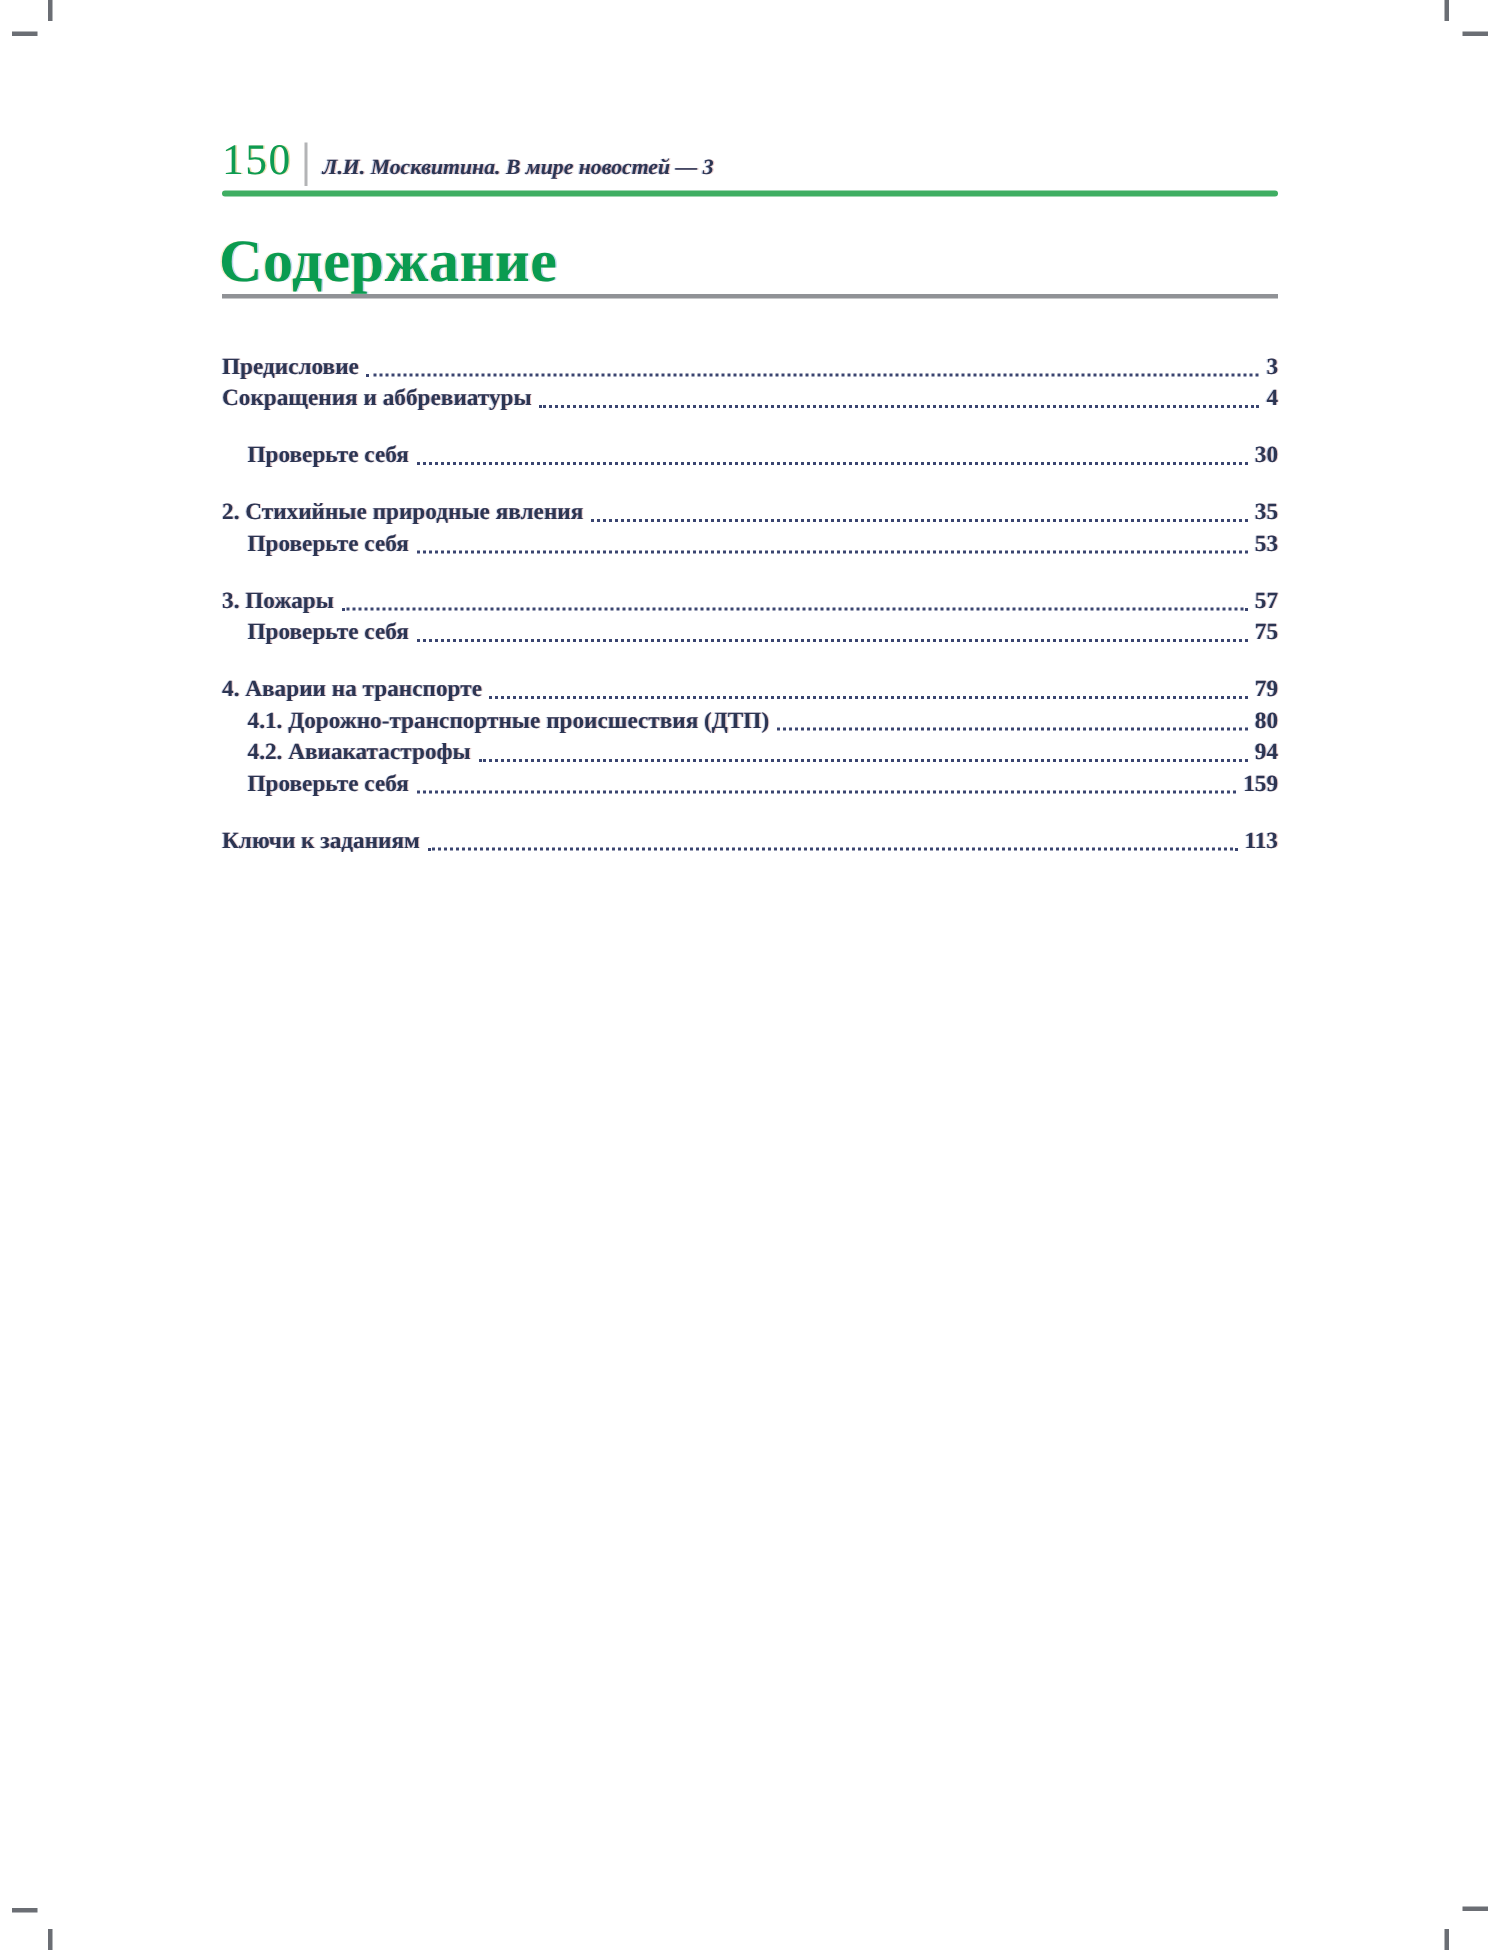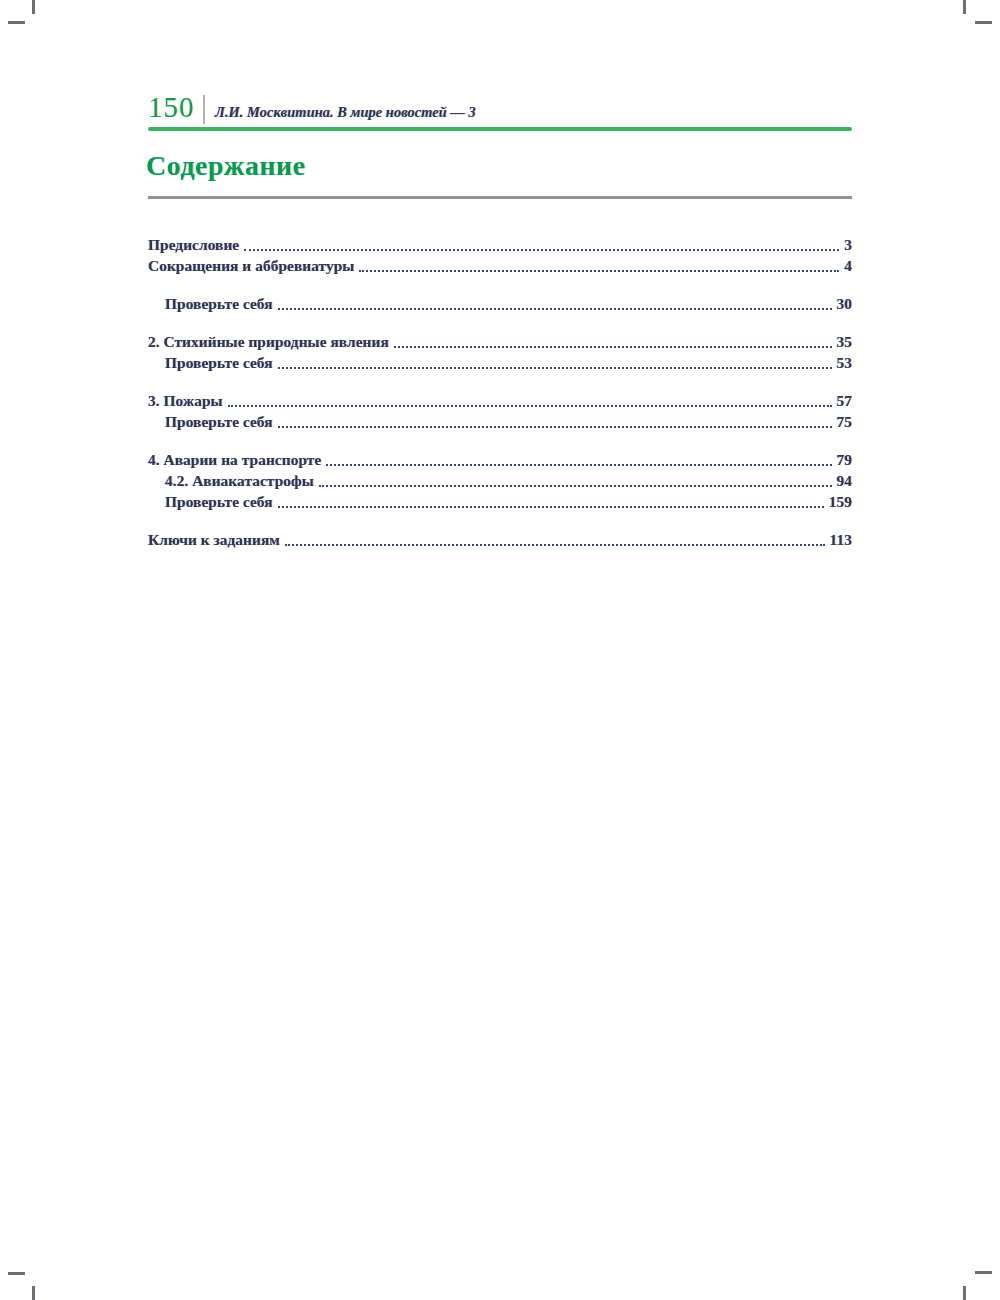--- a/index.html
+++ b/index.html
@@ -33,21 +33,21 @@
   .running-title {
     position: absolute; left: 215px; top: 104px;
     font-size: 14.5px; font-style: italic; font-weight: bold;
     color: #2c3552;
     text-shadow: 0.8px 0 0 rgba(170,60,60,.3), -0.8px 0 0 rgba(50,90,170,.3);
   }
   .rule-green { position: absolute; left: 148px; top: 127px; width: 704px; height: 4px; background: #3fae62; border-radius: 2px; }
 
   .section-title {
     position: absolute; left: 146px; top: 150px; margin: 0;
-    font-size: 28px; font-weight: bold; color: #0a9b50;
+    font-size: 40px; font-weight: bold; color: #0a9b50;
     letter-spacing: 0.5px;
     text-shadow: 1px 0 0 rgba(40,120,190,.28), -1px 0 0 rgba(220,180,40,.25);
   }
   .rule-gray { position: absolute; left: 148px; top: 196px; width: 704px; height: 3px; background: #909296; }
 
   
   .toc {
     position: absolute; left: 148px; top: 234px; width: 704px;
     font-size: 15.5px; font-weight: bold; color: #2c3552;
     text-shadow: 0.7px 0 0 rgba(170,60,60,.28), -0.7px 0 0 rgba(50,90,170,.28);
@@ -129,20 +129,25 @@
           <span class="pg">75</span>
         </div>
       </div>
       <div class="toc-group">
         <div class="toc-row">
           <span class="lab">4.  Аварии на транспорте</span>
           <span class="leader"></span>
           <span class="pg">79</span>
         </div>
         <div class="toc-row indent">
+          <span class="lab">4.1. Дорожно-транспортные происшествия (ДТП)</span>
+          <span class="leader"></span>
+          <span class="pg">80</span>
+        </div>
+        <div class="toc-row indent">
           <span class="lab">4.2. Авиакатастрофы</span>
           <span class="leader"></span>
           <span class="pg">94</span>
         </div>
         <div class="toc-row indent">
           <span class="lab">Проверьте себя</span>
           <span class="leader"></span>
           <span class="pg">159</span>
         </div>
       </div>

